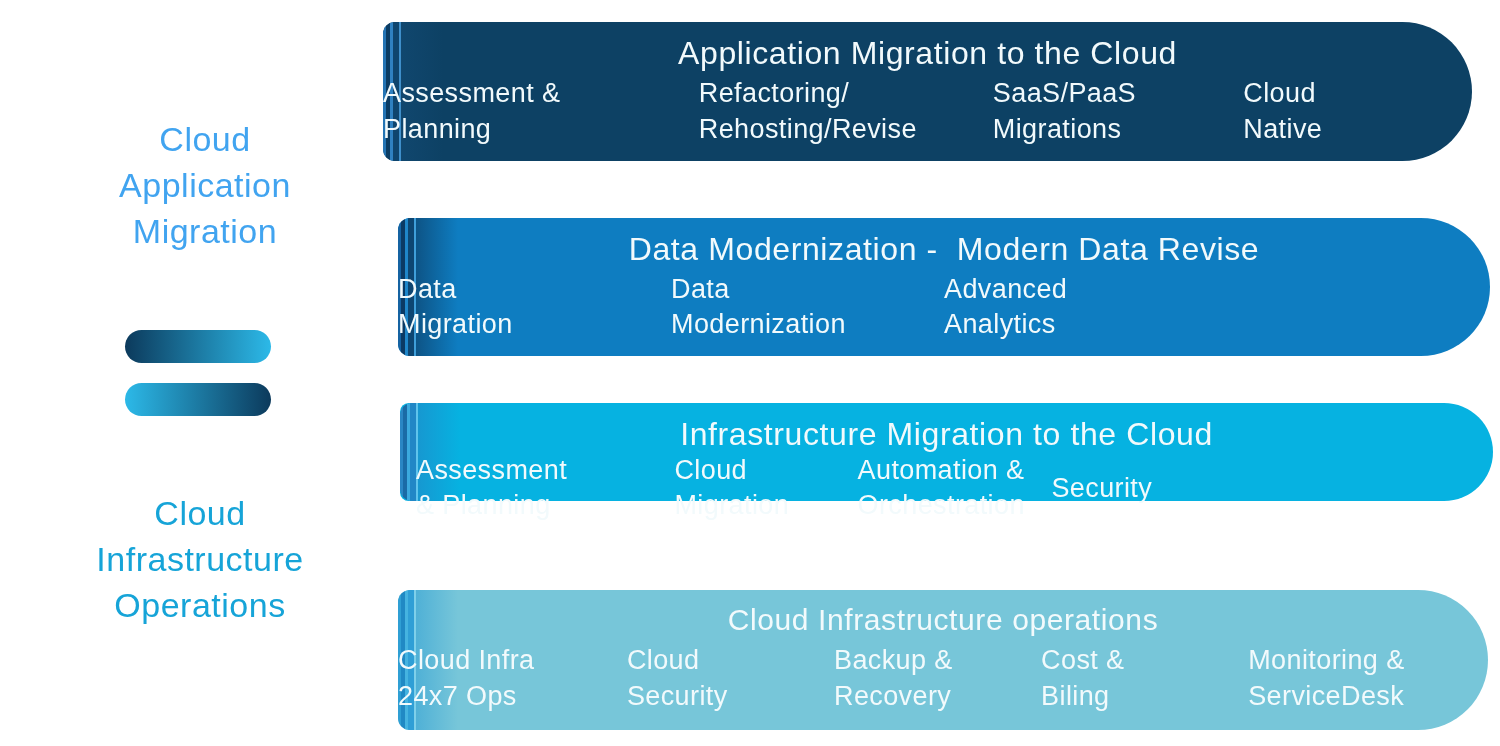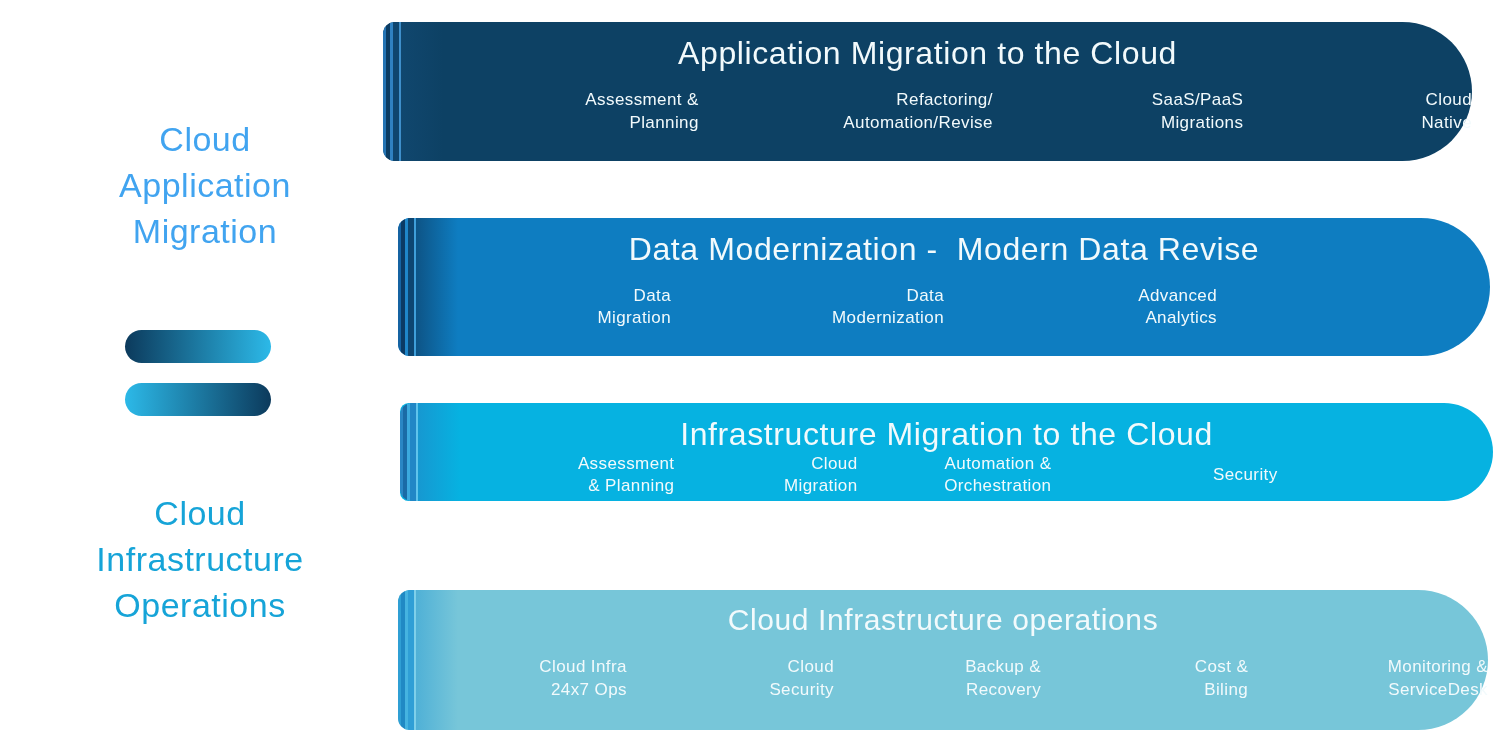--- a/index.html
+++ b/index.html
@@ -59,23 +59,23 @@
     white-space: pre-wrap;
   }
   .bar-items {
     position: relative;
     flex: 1;
     display: grid;
     align-items: center;
     padding-bottom: 10px;
   }
   .bar-item {
-    text-align: right;
+    text-align: left;
     white-space: pre-line;
-    font-size: 17px;
+    font-size: 27px;
     line-height: 1.3;
     letter-spacing: 0.4px;
   }
 
   .bar--1 {
     left: 383px; top: 22px; width: 1089px; height: 139px;
     background: var(--bar1-fill, #0d4164);
     border-radius: 12px 70px 70px 12px;
   }
   .bar--1::before {
@@ -139,21 +139,21 @@
   <div class="rail-label rail-label--infra">Cloud
 Infrastructure
 Operations</div>
 
   <section class="bar bar--1">
     <h2 class="bar-title">Application Migration to the Cloud</h2>
     <div class="bar-items">
       <div class="bar-item">Assessment &amp;
 Planning</div>
       <div class="bar-item">Refactoring/
-Automation/Revise</div>
+Rehosting/Revise</div>
       <div class="bar-item">SaaS/PaaS
 Migrations</div>
       <div class="bar-item">Cloud
 Native</div>
     </div>
   </section>
 
   <section class="bar bar--2">
     <h2 class="bar-title">Data Modernization -  Modern Data Revise</h2>
     <div class="bar-items">

